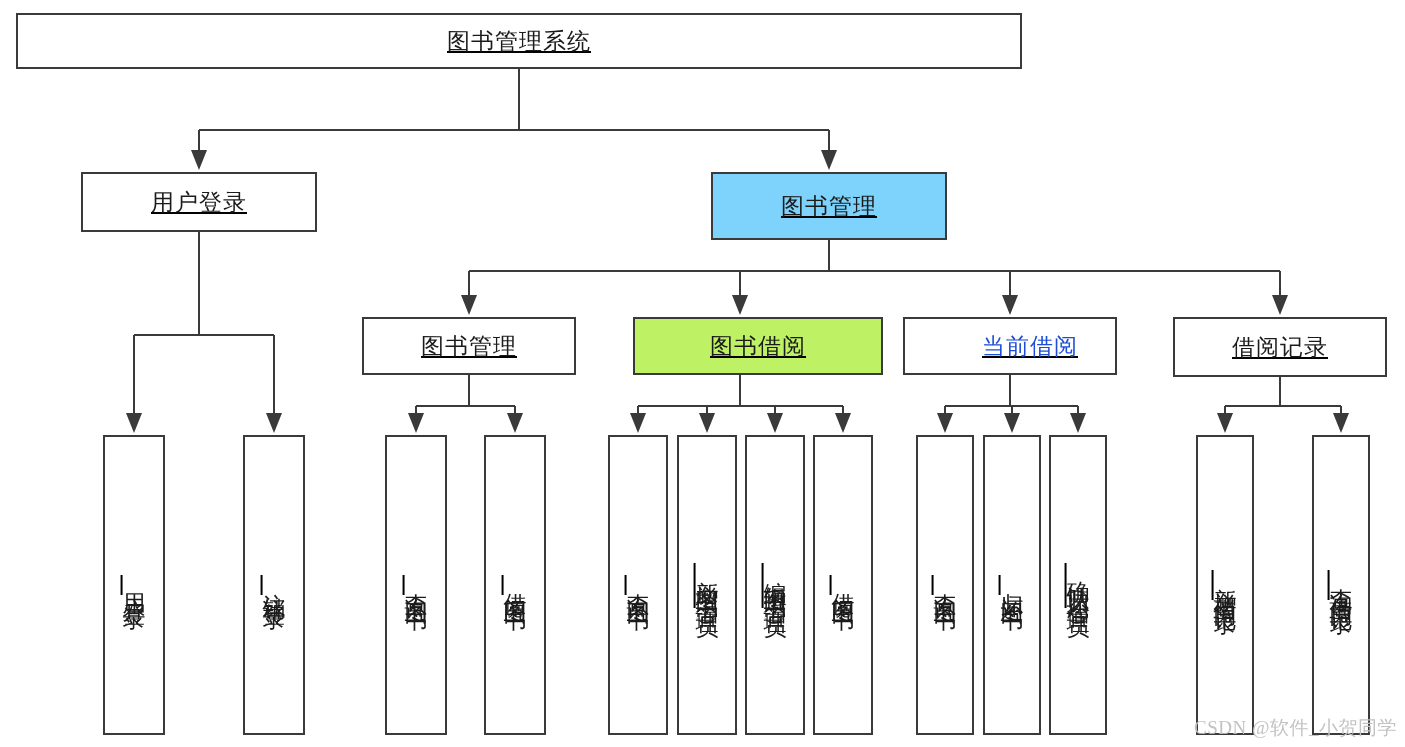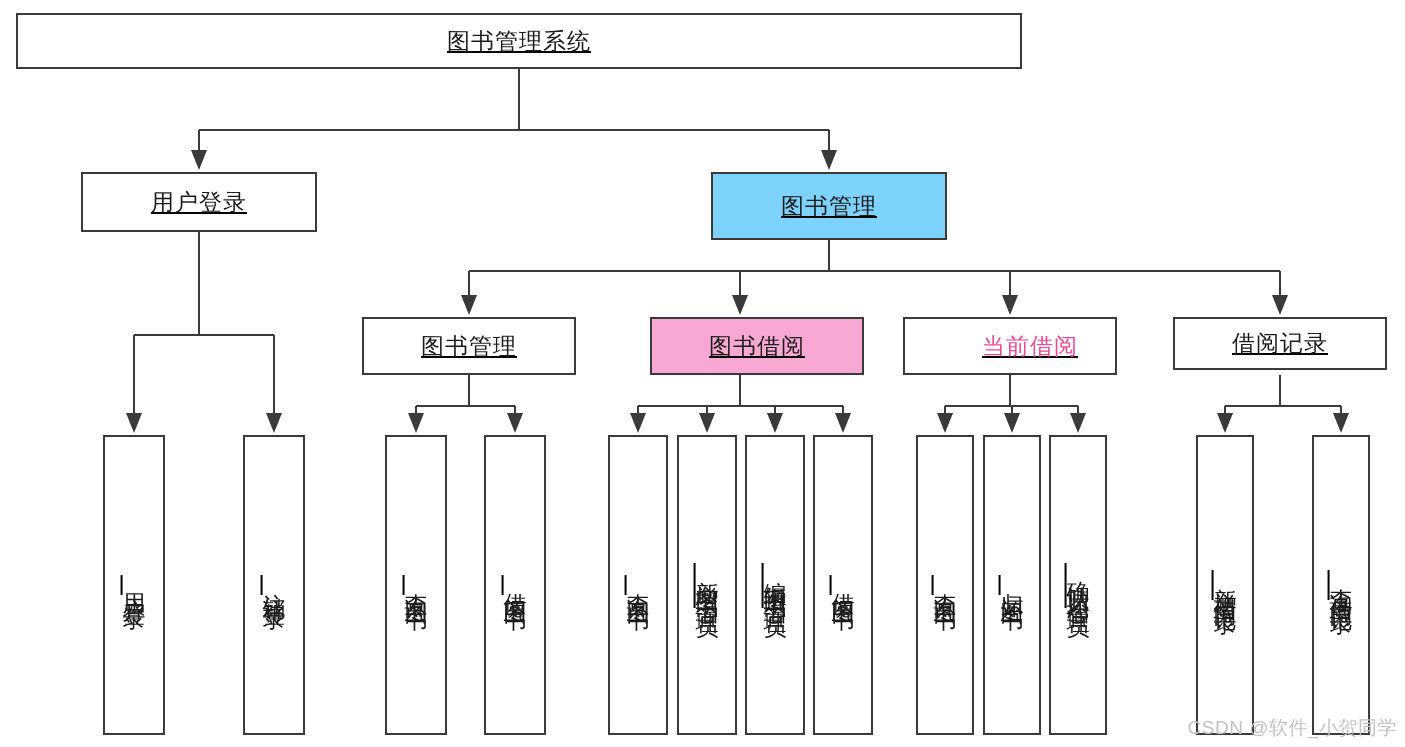--- a/index.html
+++ b/index.html
@@ -64,21 +64,21 @@
     pointer-events: none;
   }
   .watermark {
     position: absolute;
     right: 8px;
     bottom: 6px;
     font-size: 19px;
     color: #c2c2c2;
     letter-spacing: 0.5px;
     white-space: nowrap;
-    font-family: Liberation Sans, sans-serif;
+    font-family: Liberation Serif, serif;
     margin-top: 28px;
   }
 </style>
 </head>
 <body>
 
 <div id="diagram-root">
   <svg class="connectors" id="connector-layer" viewBox="0 0 1405 747" xmlns="http://www.w3.org/2000/svg">
       <line x1="519" y1="69" x2="519" y2="130" stroke="#3a3a3a" stroke-width="2.5" shape-rendering="crispEdges"></line>
       <line x1="199" y1="130" x2="829" y2="130" stroke="#3a3a3a" stroke-width="2.5" shape-rendering="crispEdges"></line>
@@ -139,27 +139,27 @@
       </div>
       <div class="node-box" style="left: 81px; top: 172px; width: 236px; height: 60px; border-color: rgb(58, 58, 58); background: rgb(255, 255, 255);">
         <span class="node-label-h" style="color: rgb(27, 27, 27);">用户登录</span>
       </div>
       <div class="node-box" style="left: 711px; top: 172px; width: 236px; height: 68px; border-color: rgb(58, 58, 58); background: #7dd3fc;">
         <span class="node-label-h" style="color: rgb(27, 27, 27);">图书管理</span>
       </div>
       <div class="node-box" style="left: 362px; top: 317px; width: 214px; height: 58px; border-color: rgb(58, 58, 58); background: rgb(255, 255, 255);">
         <span class="node-label-h" style="color: rgb(27, 27, 27);">图书管理</span>
       </div>
-      <div class="node-box" style="left: 650px; top: 317px; width: 214px; height: 58px; border-color: rgb(58, 58, 58); background: #f9a8d4;">
+      <div class="node-box" style="left: 633px; top: 317px; width: 250px; height: 58px; border-color: rgb(58, 58, 58); background: #bef264;">
         <span class="node-label-h" style="color: rgb(27, 27, 27);">图书借阅</span>
       </div>
       <div class="node-box" style="left: 903px; top: 317px; width: 214px; height: 58px; border-color: rgb(58, 58, 58); background: rgb(255, 255, 255);">
-        <span class="node-label-h" style="color: #ec4899; margin-left: 40px;">当前借阅</span>
-      </div>
-      <div class="node-box" style="left: 1173px; top: 317px; width: 214px; height: 53px; border-color: rgb(58, 58, 58); background: rgb(255, 255, 255);">
+        <span class="node-label-h" style="color: #1d4ed8; margin-left: 40px;">当前借阅</span>
+      </div>
+      <div class="node-box" style="left: 1173px; top: 317px; width: 214px; height: 60px; border-color: rgb(58, 58, 58); background: rgb(255, 255, 255);">
         <span class="node-label-h" style="color: rgb(27, 27, 27);">借阅记录</span>
       </div>
       <div class="node-box leaf-box" style="left: 103px; top: 435px; width: 62px; height: 300px; border-color: rgb(58, 58, 58); background: rgb(255, 255, 255);">
         <span class="node-label-v" style="color: rgb(27, 27, 27);">用户登录</span>
       </div>
       <div class="node-box leaf-box" style="left: 243px; top: 435px; width: 62px; height: 300px; border-color: rgb(58, 58, 58); background: rgb(255, 255, 255);">
         <span class="node-label-v" style="color: rgb(27, 27, 27);">注销登录</span>
       </div>
       <div class="node-box leaf-box" style="left: 385px; top: 435px; width: 62px; height: 300px; border-color: rgb(58, 58, 58); background: rgb(255, 255, 255);">
         <span class="node-label-v" style="color: rgb(27, 27, 27);">查询图书</span>

